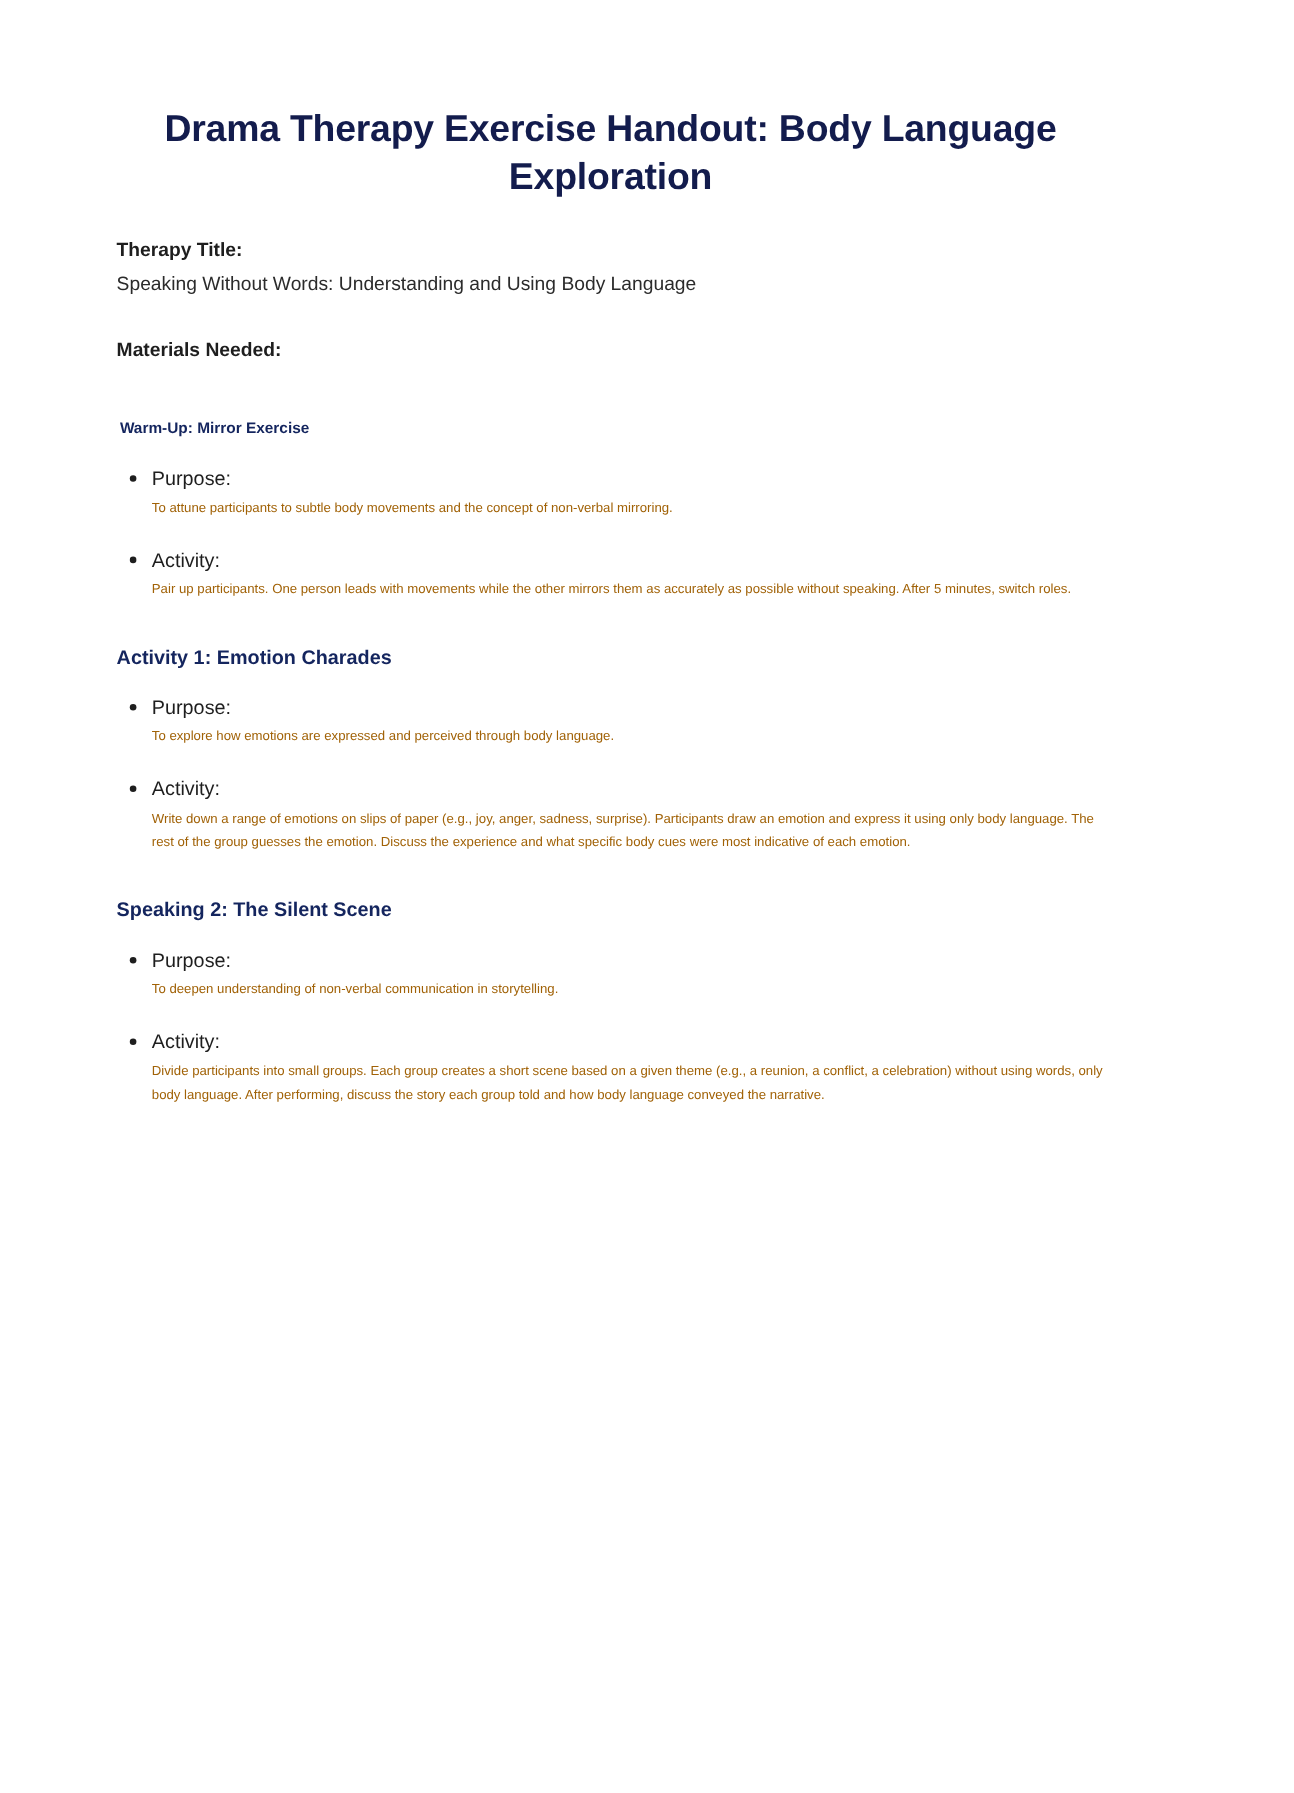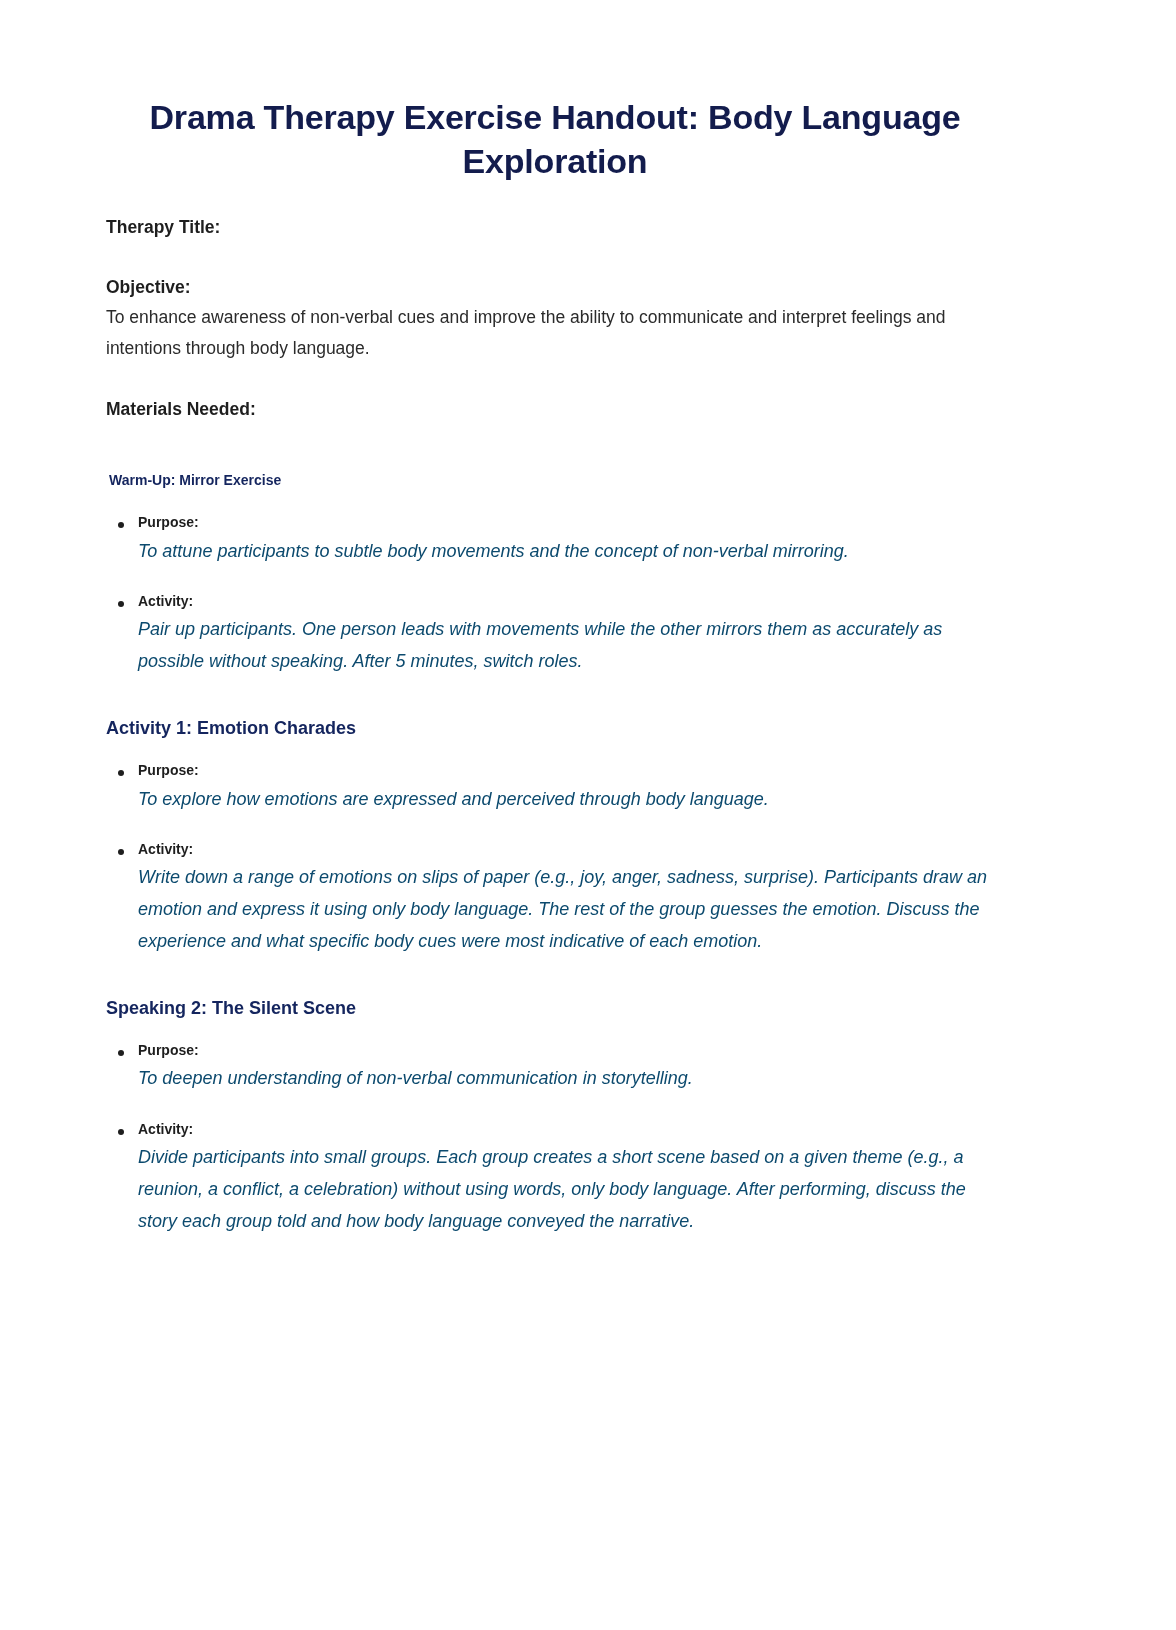--- a/index.html
+++ b/index.html
@@ -97,51 +97,47 @@
     position: absolute;
     left: 12px;
     top: 12px;
     width: 6px;
     height: 6px;
     border-radius: 50%;
     background: #1e1e1e;
   }
   .bullet-label {
     display: block;
-    font-size: 14px;
-    font-weight: 700;
+    font-size: 18px;
+    font-weight: 400;
     color: #1e1e1e;
     line-height: 1.73;
   }
   .bullet-text {
     display: block;
-    font-size: 18px;
+    font-size: 12px;
     font-weight: 400;
-    color: #0c4a6e;
+    color: #a16207;
     line-height: 1.78;
     max-width: 872px;
-    font-style: italic;
   }
 </style>
 </head>
 <body>
 
 <div class="page">
   <div class="content">
 
     <h1 class="doc-title">Drama Therapy Exercise Handout: Body Language Exploration</h1>
 
     <div class="field">
       <div class="field-label">Therapy Title:</div>
+      <div class="field-value">Speaking Without Words: Understanding and Using Body Language</div>
     </div>
 
-    <div class="field">
-      <div class="field-label">Objective:</div>
-      <div class="field-value">To enhance awareness of non-verbal cues and improve the ability to communicate and interpret feelings and intentions through body language.</div>
-    </div>
 
     <div class="field">
       <div class="field-label">Materials Needed:</div>
     </div>
 
     <section>
       <h3 class="section-heading">Warm-Up: Mirror Exercise</h3>
       <ul class="bullets">
         <li class="bullet-item">
           <span class="bullet-dot"></span>

